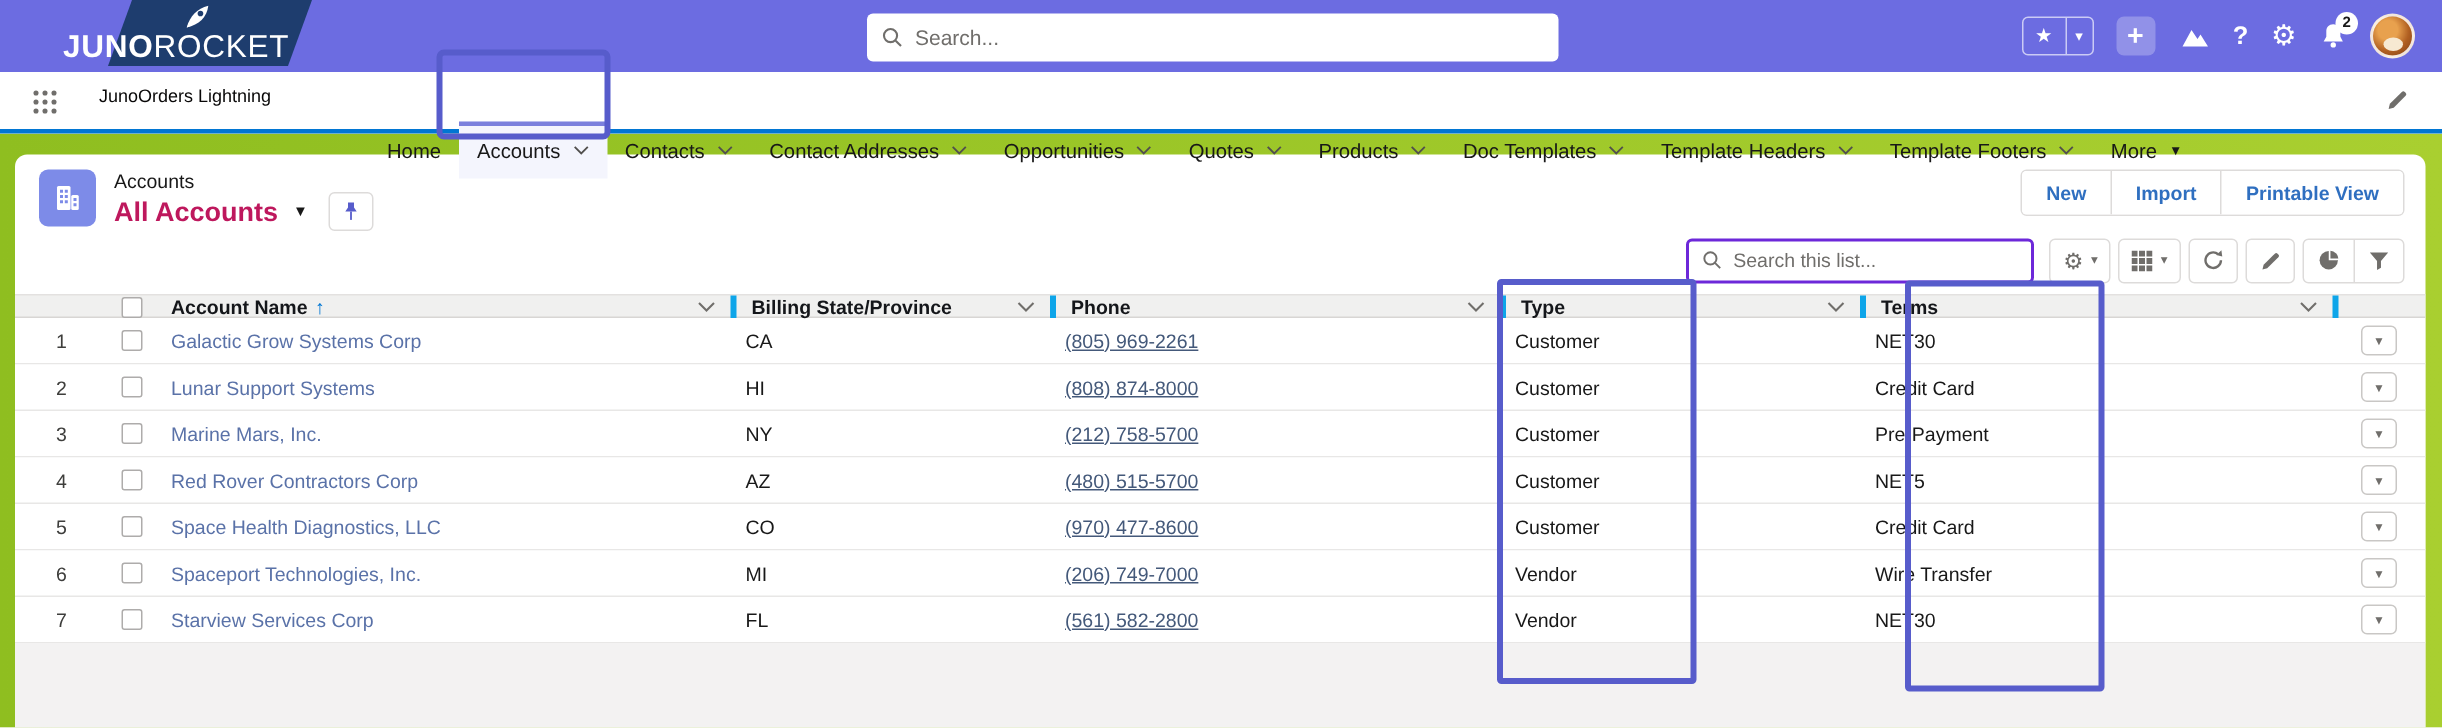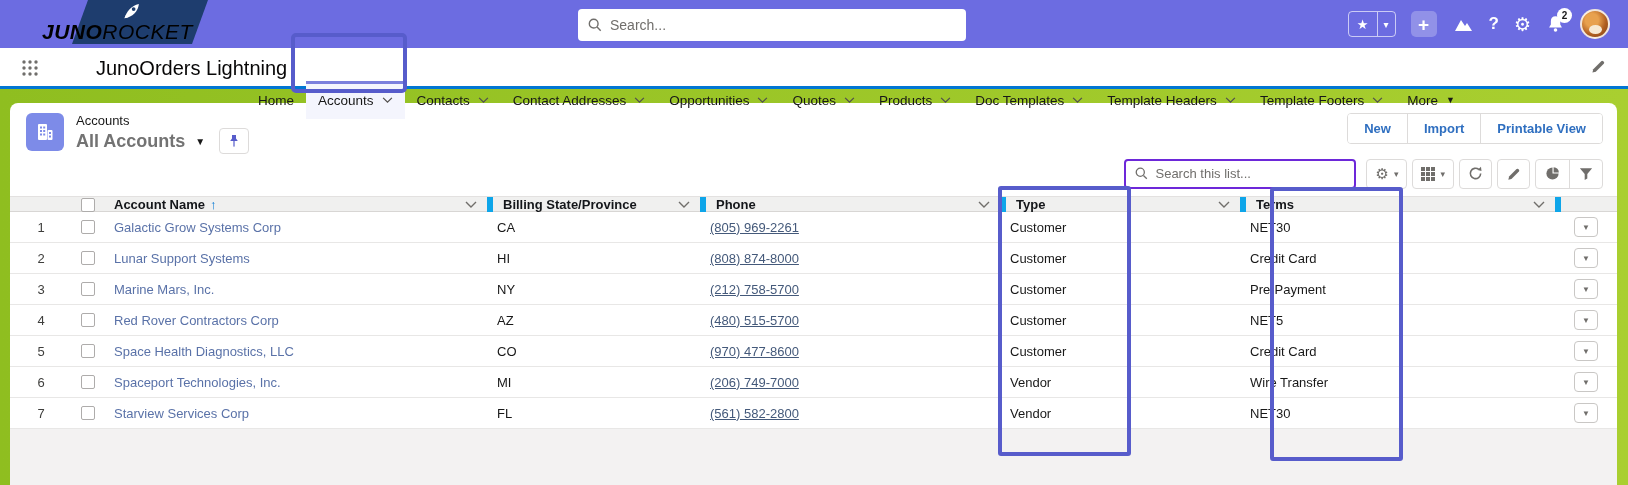--- a/index.html
+++ b/index.html
@@ -3,62 +3,62 @@
 <meta charset="utf-8">
 <style>
   * { margin:0; padding:0; box-sizing:border-box; }
   html,body { width:1628px; height:485px; overflow:hidden; }
   body { font-family:"Liberation Sans","DejaVu Sans",sans-serif; position:relative; background:#f3f2f2; }
 
   
   .top-header { position:absolute; left:0; top:0; width:1628px; height:48px; background:#6c6ce1; z-index:2; }
   .logo { position:absolute; left:34px; top:0; width:200px; height:48px; }
   .logo-shape { position:absolute; left:46px; top:0px; width:120px; height:44px; background:#1e3d6e; transform:skewX(-20deg); }
-  .logo-text { position:absolute; left:8px; top:20px; color:#000000; font-style:italic; font-size:21px; letter-spacing:.5px; white-space:nowrap; }
+  .logo-text { position:absolute; left:8px; top:20px; color:#ffffff; font-size:21px; letter-spacing:.5px; white-space:nowrap; }
   .logo-text b { font-weight:800; }
   .logo-text span { font-weight:300; }
   .logo-rocket { position:absolute; left:88px; top:2px; }
 
-  .global-search { position:absolute; left:578px; top:9px; width:388px; height:30px; background:#fff; border-radius:4px; display:flex; align-items:center; padding:16px 10px; gap:8px; }
+  .global-search { position:absolute; left:578px; top:9px; width:461px; height:30px; background:#fff; border-radius:4px; display:flex; align-items:center; padding:16px 10px; gap:8px; }
   .global-search input { border:none; outline:none; flex:1; font-size:14px; color:#3e3e3c; font-family:inherit; background:transparent; }
   .global-search input::placeholder { color:#706e6b; }
 
   .header-icons { position:absolute; right:18px; top:0; height:48px; display:flex; align-items:center; gap:15px; }
   .fav-group { display:flex; border:1px solid rgba(255,255,255,.65); border-radius:4px; height:26px; }
   .fav-star { width:28px; display:flex; align-items:center; justify-content:center; color:#fff; font-size:13px; }
   .fav-caret { width:18px; display:flex; align-items:center; justify-content:center; color:#fff; font-size:10px; border-left:1px solid rgba(255,255,255,.65); }
   .plus-btn { width:26px; height:26px; border-radius:5px; background:rgba(255,255,255,.25); color:#fff; font-size:19px; font-weight:700; display:flex; align-items:center; justify-content:center; line-height:1; }
   .hicon { color:#fff; display:flex; align-items:center; justify-content:center; }
   .help-q { font-size:17px; font-weight:700; }
   .gear-glyph { font-size:19px; }
   .bell-wrap { position:relative; }
   .badge { position:absolute; top:-7px; right:-7px; min-width:15px; height:15px; border-radius:8px; background:#fff; color:#181818; font-size:10px; font-weight:700; display:flex; align-items:center; justify-content:center; padding:0 3px; }
   .avatar { width:30px; height:30px; border-radius:50%; border:2px solid rgba(255,255,255,.85); background:radial-gradient(circle at 38% 35%, #e8a14e 0 28%, #b05f21 60%, #7c3d12 100%); position:relative; overflow:hidden; }
   .avatar:after { content:""; position:absolute; left:7px; bottom:3px; width:13px; height:9px; border-radius:50%; background:#f7e9d2; }
 
   
   .nav-bar { position:absolute; left:0; top:48px; width:1628px; height:41px; background:#fff; border-bottom:3px solid #0176d3; z-index:2; }
   .waffle { position:absolute; left:22px; top:12px; }
-  .app-name { position:absolute; left:66px; top:9px; font-size:20px; color:#080707;margin-left:30px; }
+  .app-name { position:absolute; left:66px; top:9px; font-size:12px; color:#080707; }
   .nav-tabs { position:absolute; left:246px; top:0; height:38px; display:flex;margin-top:33px; }
   .nav-tab { display:flex; align-items:center; gap:8px; padding:0 12px; font-size:13.5px; color:#181818; position:relative; }
   .nav-tab.active { background:#f4f5fd; }
   .nav-tab.active:before { content:""; position:absolute; left:0; top:0; right:0; height:3px; background:#7b80dd; }
   .nav-edit { position:absolute; right:22px; top:11px; }
 
   
   .page { position:absolute; left:0; top:89px; width:1628px; height:396px; background:linear-gradient(90deg,#8fbe20,#a9cf30); }
   .panel { position:absolute; left:10px; top:14px; width:1607px; height:382px; background:#fff; border-radius:8px 8px 0 0; overflow:hidden; }
 
   .panel-head { height:48px; display:flex; align-items:flex-start; padding:10px 14px 0 16px; }
   .obj-icon { width:38px; height:38px; border-radius:6px; background:#7d8be8; display:flex; align-items:center; justify-content:center; margin-right:12px; }
   .title-block { display:flex; flex-direction:column; }
   .entity-label { font-size:13px; color:#181818; line-height:15px; }
   .view-row { display:flex; align-items:center; gap:10px; }
-  .view-name { font-size:18px; font-weight:700; color:#737373; line-height:22px; }
+  .view-name { font-size:18px; font-weight:700; color:#be185d; line-height:22px; }
   .view-caret { font-size:10px; color:#181818; }
   .pin-btn { width:30px; height:26px; border:1px solid #dddbda; border-radius:4px; display:flex; align-items:center; justify-content:center; background:#fff; margin-left:4px; }
   .head-actions { margin-left:auto; display:flex; border:1px solid #dddbda; border-radius:4px; overflow:hidden; height:31px;font-weight:bold; }
   .head-actions .btn { padding:0 16px; display:flex; align-items:center; font-size:13px; color:#2f6fc0; background:#fff; border-left:1px solid #dddbda; }
   .head-actions .btn:first-child { border-left:none; }
 
   .panel-status { height:45px; display:flex; align-items:center; padding:0 14px 0 16px; }
   .status-text { font-size:13px; color:#3e3e3c; }
   .status-controls { margin-left:auto; display:flex; align-items:center; gap:5px; }
   .list-search { width:232px; height:30px; border:2px solid #6d28d9; border-radius:4px; background:#fff; display:flex; align-items:center; gap:7px; padding:0 9px; margin-right:5px; }
@@ -70,21 +70,21 @@
   .ctrl-group { display:flex; height:30px; border:1px solid #dddbda; border-radius:4px; background:#fff; }
   .ctrl-group .seg { width:33px; display:flex; align-items:center; justify-content:center; }
   .ctrl-group .seg + .seg { border-left:1px solid #dddbda; }
   .gear-sm { font-size:15px; color:#706e6b; }
 
   
   .grid-head, .grid-row { display:grid; grid-template-columns:62px 32px 383px 213px 300px 240px 315px 62px; }
   .grid-head { height:16px; background:#f0f0ef; border-top:1px solid #e3e1e0; border-bottom:1px solid #d8d6d4; }
   .hcell { display:flex; align-items:center; font-size:13px; font-weight:700; color:#14161a; padding:0 10px; position:relative; }
   .hcell .chev { margin-left:auto; }
-  .hcell.div { border-left:6px solid #0ea5e9; }
+  .hcell.div { border-left:4px solid #0ea5e9; }
   .sort-arrow { color:#0176d3; font-weight:700; margin-left:5px; font-size:13px; }
   .grid-row { height:31px; background:#fff; border-bottom:1px solid #e8e7e6; }
   .cell { display:flex; align-items:center; font-size:13px; color:#181818; padding:12px 10px; overflow:hidden; white-space:nowrap; }
   .cell.num { justify-content:center; color:#3e3e3c; padding:0; }
   .cell.cb { padding:0; justify-content:center; }
   .checkbox { width:14px; height:14px; border:1px solid #aeacab; border-radius:2px; background:#fff; }
   .link-name { color:#5a72a8; text-decoration:none; }
   .link-phone { color:#44597a; text-decoration:underline; }
   .cell.action { justify-content:center; }
   .row-menu-btn { width:24px; height:20px; border:1px solid #c9c7c5; border-radius:4px; background:#fff; display:flex; align-items:center; justify-content:center; color:#706e6b; font-size:8px; }

